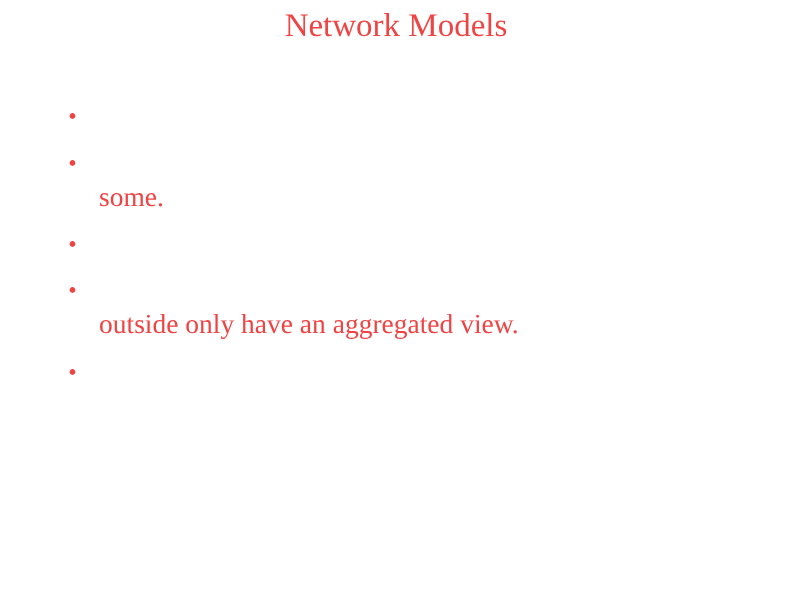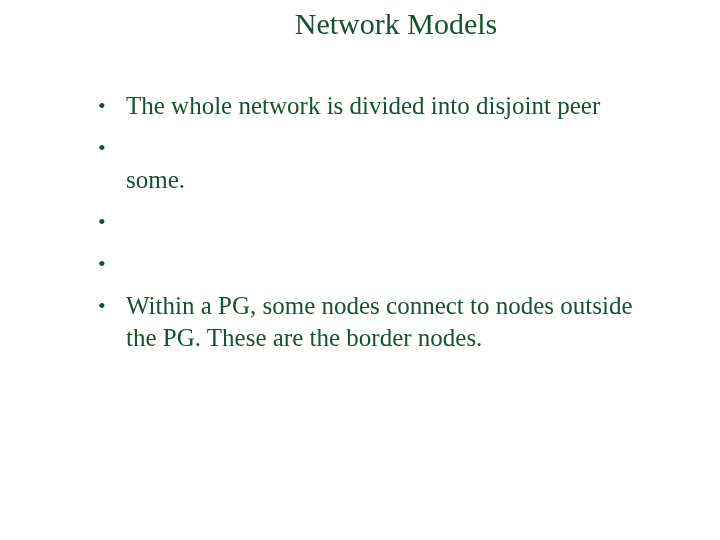--- a/index.html
+++ b/index.html
@@ -7,22 +7,21 @@
     padding: 0;
     background: #ffffff;
   }
   .slide {
     position: relative;
     width: 648px;
     height: 540px;
     background: #ffffff;
     overflow: hidden;
     font-family: "Liberation Serif", "DejaVu Serif", serif;
-    color: #14532d;
-    margin-left: 36px;
+    color: #ef4444;
   }
   .slide-title {
     position: absolute;
     top: 5px;
     left: 0;
     width: 720px;
     text-align: center;
     font-size: 30px;
     line-height: 38px;
     white-space: nowrap;
@@ -56,21 +55,21 @@
 
 <div class="slide">
 
   <div class="slide-title">Network Models</div>
 
   <ul class="bullet-list">
 
     <li class="bullet-item">
       <span class="bullet-marker">•</span>
       <div class="bullet-text">
-        <span>The whole network is divided into disjoint peer</span><br>
+        <br>
       </div>
     </li>
 
     <li class="bullet-item">
       <span class="bullet-marker">•</span>
       <div class="bullet-text">
         <br>
         <span>some.</span>
       </div>
     </li>
@@ -79,26 +78,26 @@
       <span class="bullet-marker">•</span>
       <div class="bullet-text">
         <br>
       </div>
     </li>
 
     <li class="bullet-item">
       <span class="bullet-marker">•</span>
       <div class="bullet-text">
         <br>
+        <span>outside only have an aggregated view.</span>
       </div>
     </li>
 
     <li class="bullet-item">
       <span class="bullet-marker">•</span>
       <div class="bullet-text">
-        <span>Within a PG, some nodes connect to nodes outside</span><br>
-        <span>the PG. These are the border nodes.</span>
+        <br>
       </div>
     </li>
 
   </ul>
 
 </div>
 
 </body></html>

